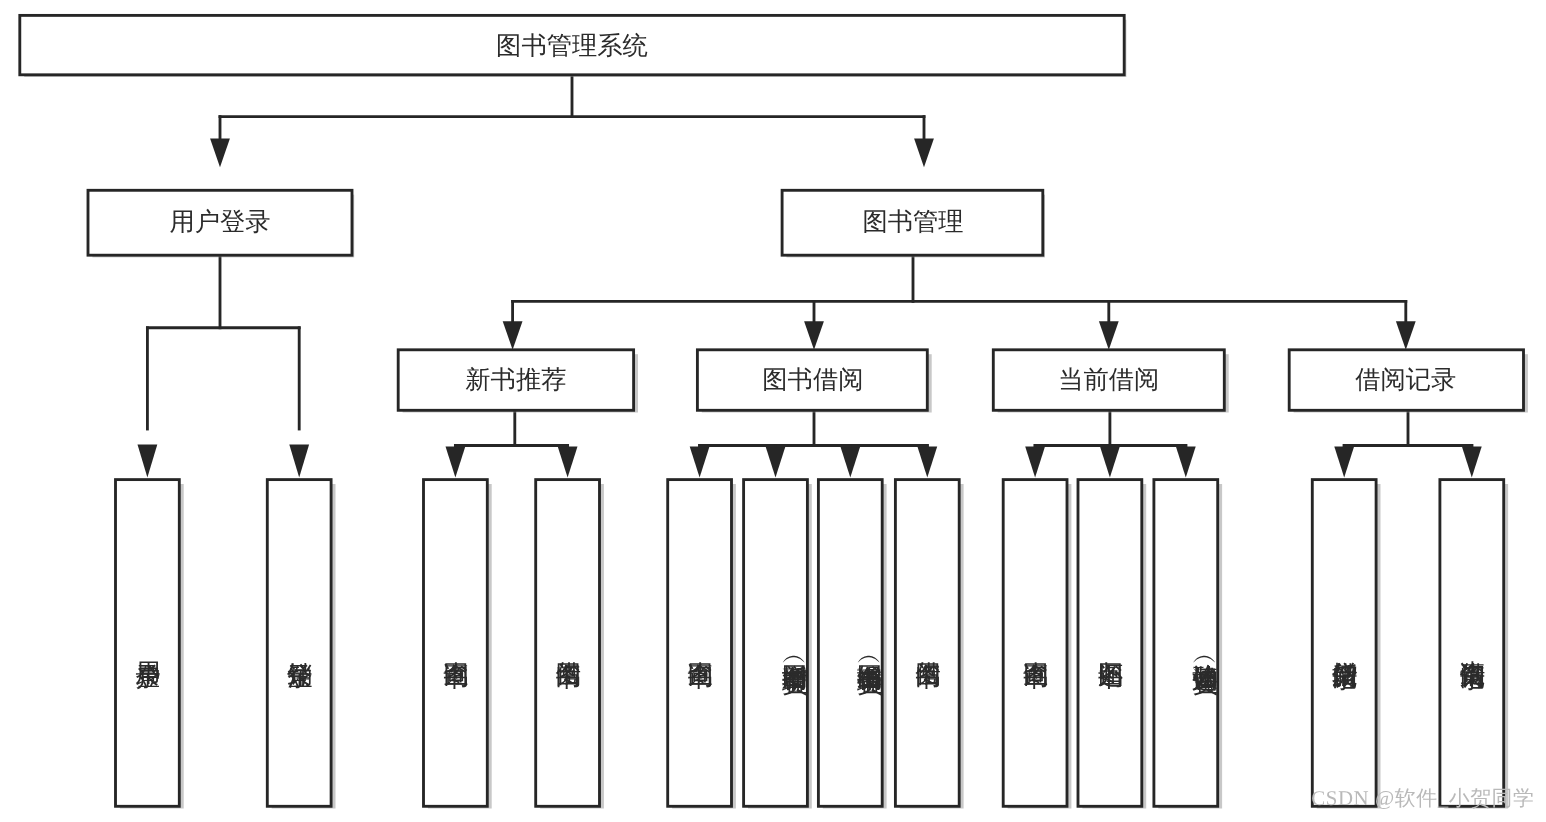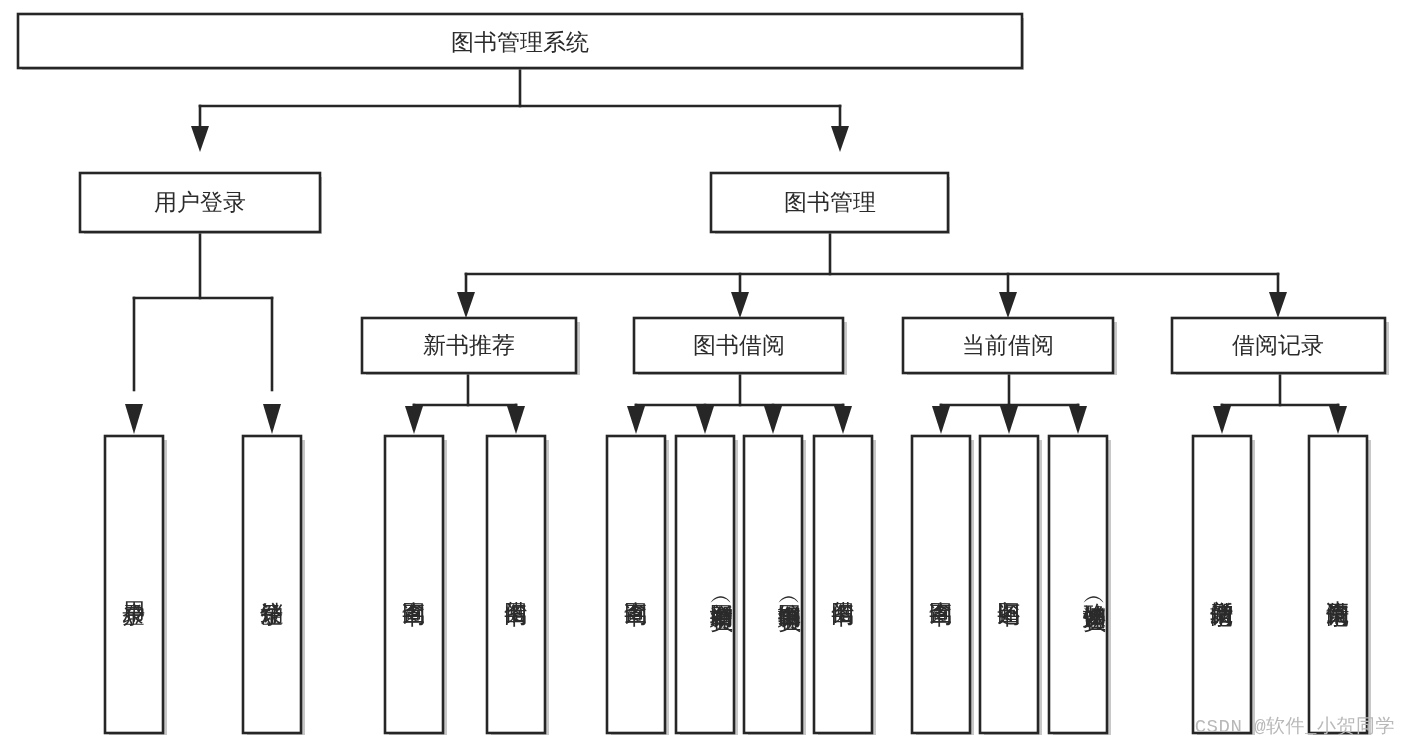--- a/index.html
+++ b/index.html
@@ -65,21 +65,21 @@
     justify-content: center;
     white-space: nowrap;
     pointer-events: none;
     user-select: none;
   }
   .watermark {
     position: absolute;
     right: 10px;
     bottom: 8px;
     color: #b9b9b9;
-    font-family: Liberation Mono, monospace;
+    font-family: Liberation Serif, serif;
     font-size: 19px;
     letter-spacing: 0.5px;
     white-space: nowrap;
   }
 </style>
 </head>
 <body>
 
 <div id="diagram-root">
 

